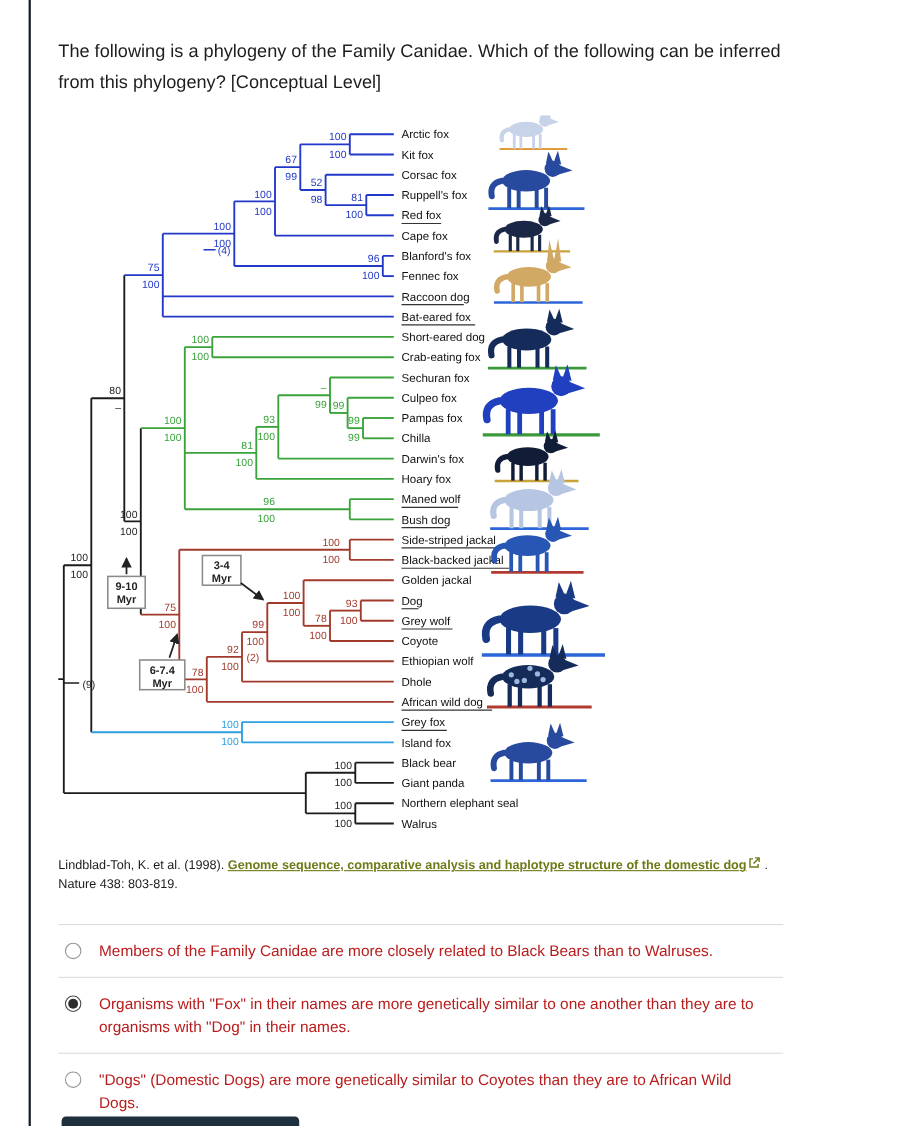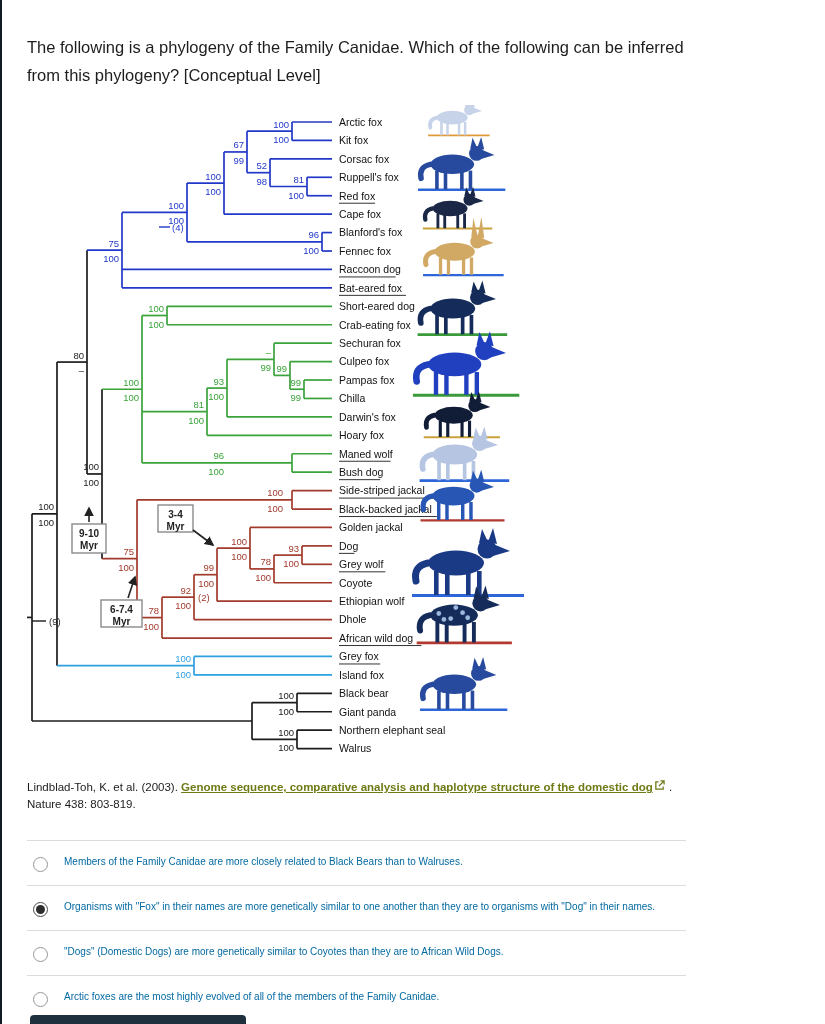--- a/index.html
+++ b/index.html
@@ -1,25 +1,25 @@
 <!DOCTYPE html>
 <html><head>
 <meta charset="utf-8">
 <style>
   html,body{margin:0;padding:0;background:#ffffff;}
   body{width:825px;height:1024px;overflow:hidden;font-family:"Liberation Sans",sans-serif;}
-  .page{position:relative;box-sizing:border-box;width:711px;height:1024px;border-left:2px solid #111a22;padding:0 25px;}
+  .page{position:relative;box-sizing:border-box;width:711px;height:1024px;border-left:2px solid #111a22;padding:0 25px;margin-left:26px;}
   .question{margin:0;padding-top:33px;font-size:16.5px;line-height:1.7;color:#1d1d1d;max-width:768px;font-weight:normal;}
   .figure{margin-top:16px;width:548px;height:668px;position:relative;}
   .figure svg{display:block;}
   .citation{margin:6px 0 0 0;font-size:11.5px;color:#1d1d1d;line-height:1.5;}
   .cit-link{color:#6f7a16;text-decoration:underline;cursor:pointer;font-weight:bold;}
   .ext-icon{display:inline-block;vertical-align:baseline;margin:0 1px;}
   .options{margin-top:26px;}
-  .option{display:flex;align-items:flex-start;gap:16px;border-top:1px solid #dcdcdc;padding:13px 20px 13px 6px;font-size:10px;color:#0369a1;line-height:1.5;}
+  .option{display:flex;align-items:flex-start;gap:16px;border-top:1px solid #dcdcdc;padding:13px 20px 13px 6px;font-size:14px;color:#b91c1c;line-height:1.5;}
   .radio{flex:none;width:15px;height:15px;margin-top:3px;border:1px solid #979797;border-radius:50%;background:#fff;box-sizing:border-box;}
   .radio.selected{border-color:#4a4a4a;}
   .radio.selected::after{content:"";display:block;width:9px;height:9px;margin:2px;border-radius:50%;background:#2d2d2d;}
   .bottom-bar{position:absolute;left:28px;top:1015px;width:216px;height:9px;background:#1e2f3d;border-radius:4px 4px 0 0;}
   svg text{font-family:"Liberation Sans",sans-serif;}
 </style>
 </head>
 <body>
 
 <div class="page">
@@ -418,21 +418,21 @@
           <rect x="47" y="20" width="4.6" height="24" fill="#274a9e"></rect>
           <ellipse cx="26" cy="12" rx="28" ry="12.5" fill="#274a9e"></ellipse>
           <circle cx="57" cy="-2" r="9.5" fill="#274a9e"></circle>
           <polygon points="63,-7 80,0 63,5" fill="#274a9e"></polygon>
           <polygon points="49,-8 52,-22 58,-9" fill="#274a9e"></polygon>
           <polygon points="58,-9 63,-23 67,-7" fill="#274a9e"></polygon>
         </g>
       </svg>
   </div>
 
-  <p class="citation"><span>Lindblad-Toh, K. et al. (2003). </span><a class="cit-link">Genome sequence, comparative analysis and haplotype structure of the domestic dog</a><span class="ext-icon"><svg width="11" height="11" viewBox="0 0 12 12">
+  <p class="citation"><span>Lindblad-Toh, K. et al. (1998). </span><a class="cit-link">Genome sequence, comparative analysis and haplotype structure of the domestic dog</a><span class="ext-icon"><svg width="11" height="11" viewBox="0 0 12 12">
           <path d="M5 2 H2 V10 H10 V7" fill="none" stroke="#6f7a16" stroke-width="1.4"></path>
           <path d="M7 1 H11 V5 M11 1 L5.5 6.5" fill="none" stroke="#6f7a16" stroke-width="1.4"></path>
         </svg></span><span> . Nature 438: 803-819.</span></p>
 
   <div class="options">
       <div class="option">
         <span class="radio"></span>
         <span>Members of the Family Canidae are more closely related to Black Bears than to Walruses.</span>
       </div>
       <div class="option">

